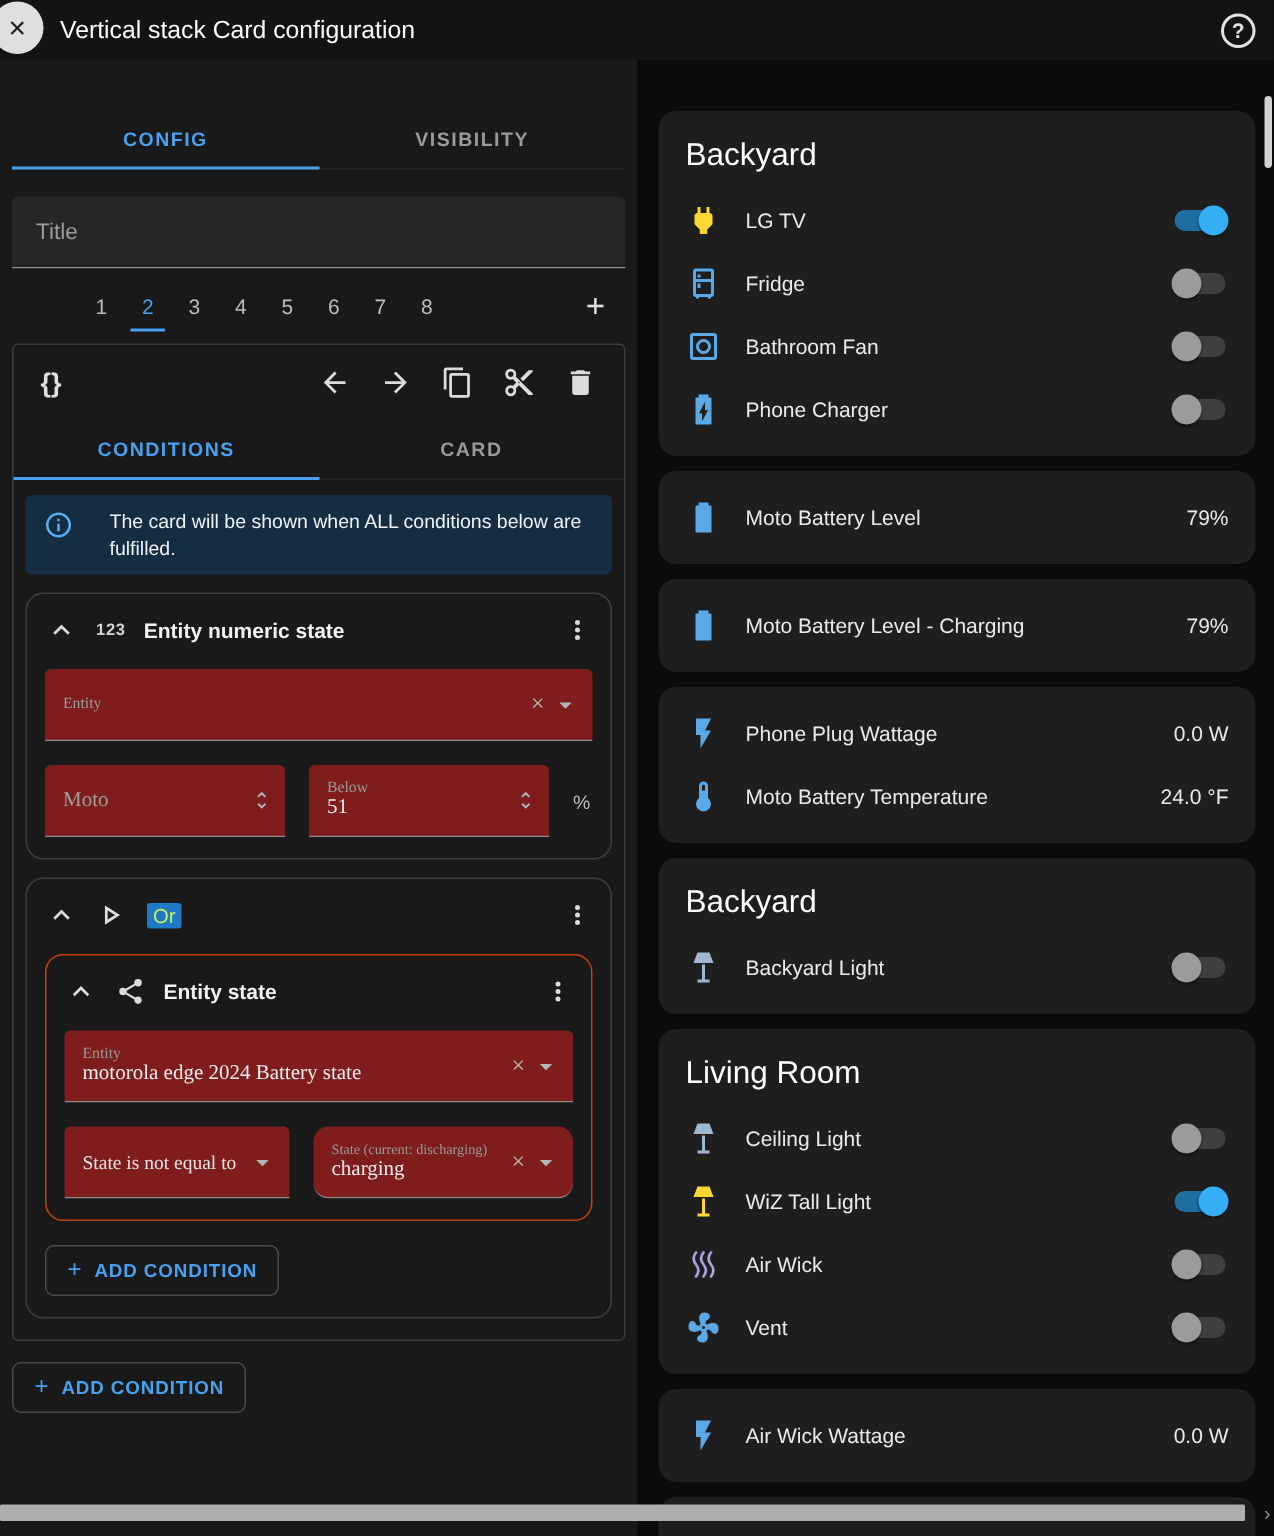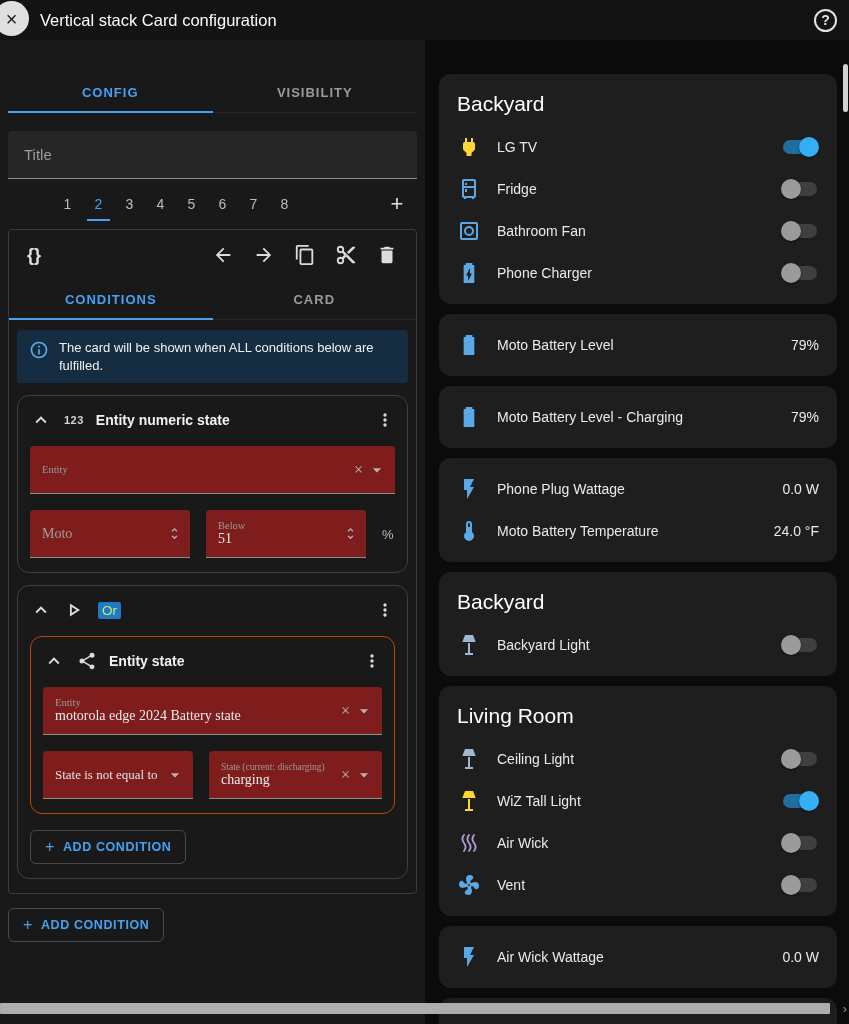--- a/index.html
+++ b/index.html
@@ -42,21 +42,21 @@
   .editor-box{margin-top:8px;border:1px solid #3a3a3a;border-radius:4px;padding-bottom:2px;}
   .toolbar{height:50px;display:flex;align-items:center;padding:0 18px;}
   .code{font-size:18px;font-weight:700;color:#e0e0e0;cursor:pointer;}
   .toolbar .sp{flex:1;}
   .tool{color:#dcdcdc;cursor:pointer;display:inline-flex;align-items:center;justify-content:center;}
   .toolbar .tool{margin-left:19px;}
   .svg22{width:22px;height:22px;fill:currentColor;}
   .svg20{width:20px;height:20px;fill:currentColor;}
   .svg24{width:24px;height:24px;fill:currentColor;}
   
-  .info-banner{margin:10px 8px 0 8px;background:#152c41;border-radius:4px;padding:9px 12px;display:flex;gap:10px;align-items:flex-start;}
+  .info-banner{margin:10px 8px 0 8px;background:#152c41;border-radius:4px;padding:9px 12px;display:flex;gap:24px;align-items:flex-start;}
   .ibicon{color:#58aef7;flex:none;margin-top:1px;}
   .ibtext{font-size:13px;line-height:1.35;color:#eef3f8;}
   
   .cond-card{margin:12px 8px;border:1px solid #3f3f3f;border-radius:12px;padding:8px 12px 14px;}
   .cond-head{display:flex;align-items:center;height:32px;gap:12px;}
   .numglyph{font-size:11px;font-weight:700;color:#d4d4d4;letter-spacing:.5px;}
   .cond-title{font-size:14px;font-weight:700;color:#f2f2f2;}
   .cond-head .dots{margin-left:auto;}
   .or-chip{font-size:13.5px;font-weight:400;color:#bef264;background:#2178c4;padding:1px 4px;border-radius:2px;}
   
@@ -65,21 +65,21 @@
   .tf-main{flex:1;min-width:0;}
   .tf-label{font-size:10.5px;color:#9a9a9a;white-space:nowrap;overflow:hidden;}
   .tf-value{font-size:14px;color:#ededed;white-space:nowrap;overflow:hidden;}
   .tf-rest{font-size:14px;color:#9e9e9e;}
   .tf-rest.light{color:#e4e4e4;font-size:13px;}
   .xicon{color:#bdbdbd;font-size:16px;margin:0 4px;cursor:pointer;}
   .tfield .tool{color:#b5b5b5;}
   .frow{display:flex;align-items:center;gap:16px;margin-top:16px;}
   .tfield.half{margin-top:0;flex:0 0 160px;}
   .tfield.op{margin-top:0;flex:0 0 150px;}
-  .tfield.statef{margin-top:0;flex:1;}
+  .tfield.statef{margin-top:0;flex:1;border-radius:10px;}
   .unit{font-size:13px;color:#bdbdbd;}
   .nested{margin-top:10px;border:1px solid #c2410c;border-radius:12px;padding:8px 12px 14px;}
   
   .add-cond{margin-top:16px;display:inline-flex;align-items:center;gap:8px;height:34px;padding:0 14px;background:transparent;
     border:1px solid #4a4a4a;border-radius:6px;color:#47a1f0;font-size:12.5px;font-weight:700;letter-spacing:.6px;cursor:pointer;
     font-family:"Liberation Sans",sans-serif;}
   .add-cond .plus{font-size:16px;font-weight:400;}
   .add-cond.outer{margin:14px 0 0 0;}
   
   .card{background:#1e1e1e;border-radius:12px;padding:10px 14px;margin-bottom:10px;}

